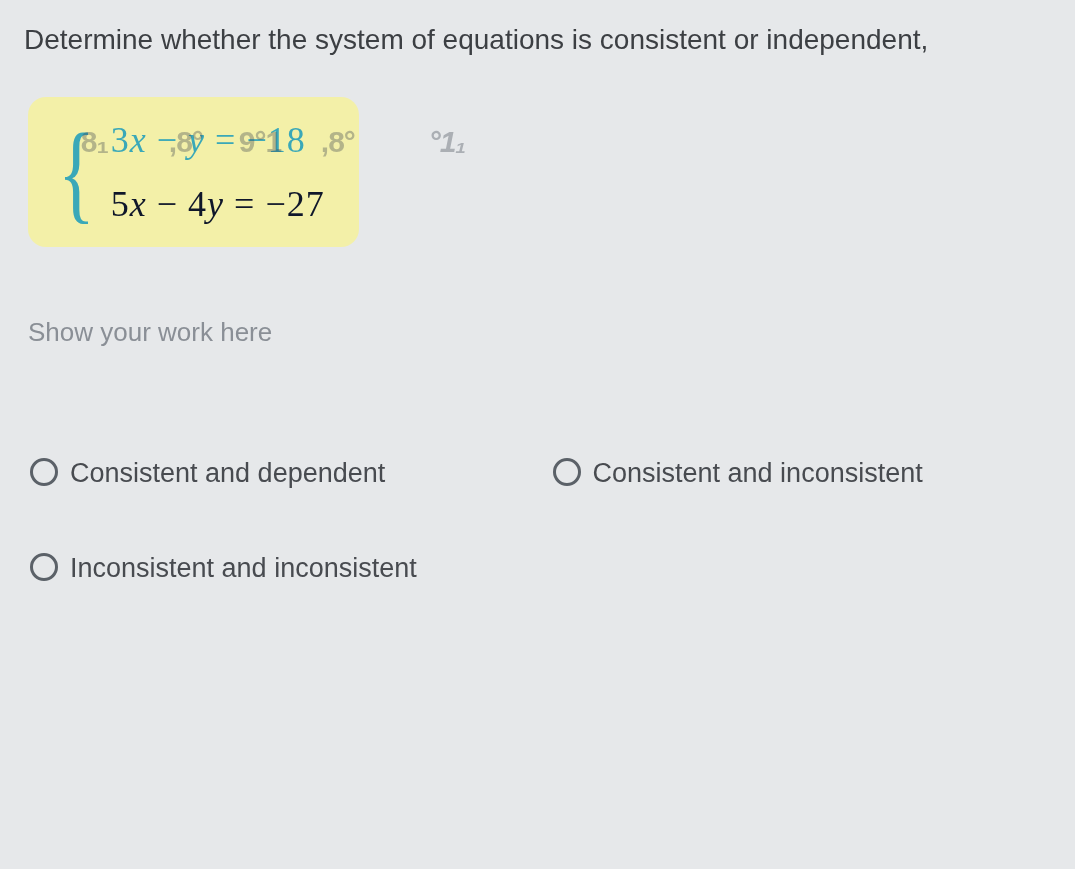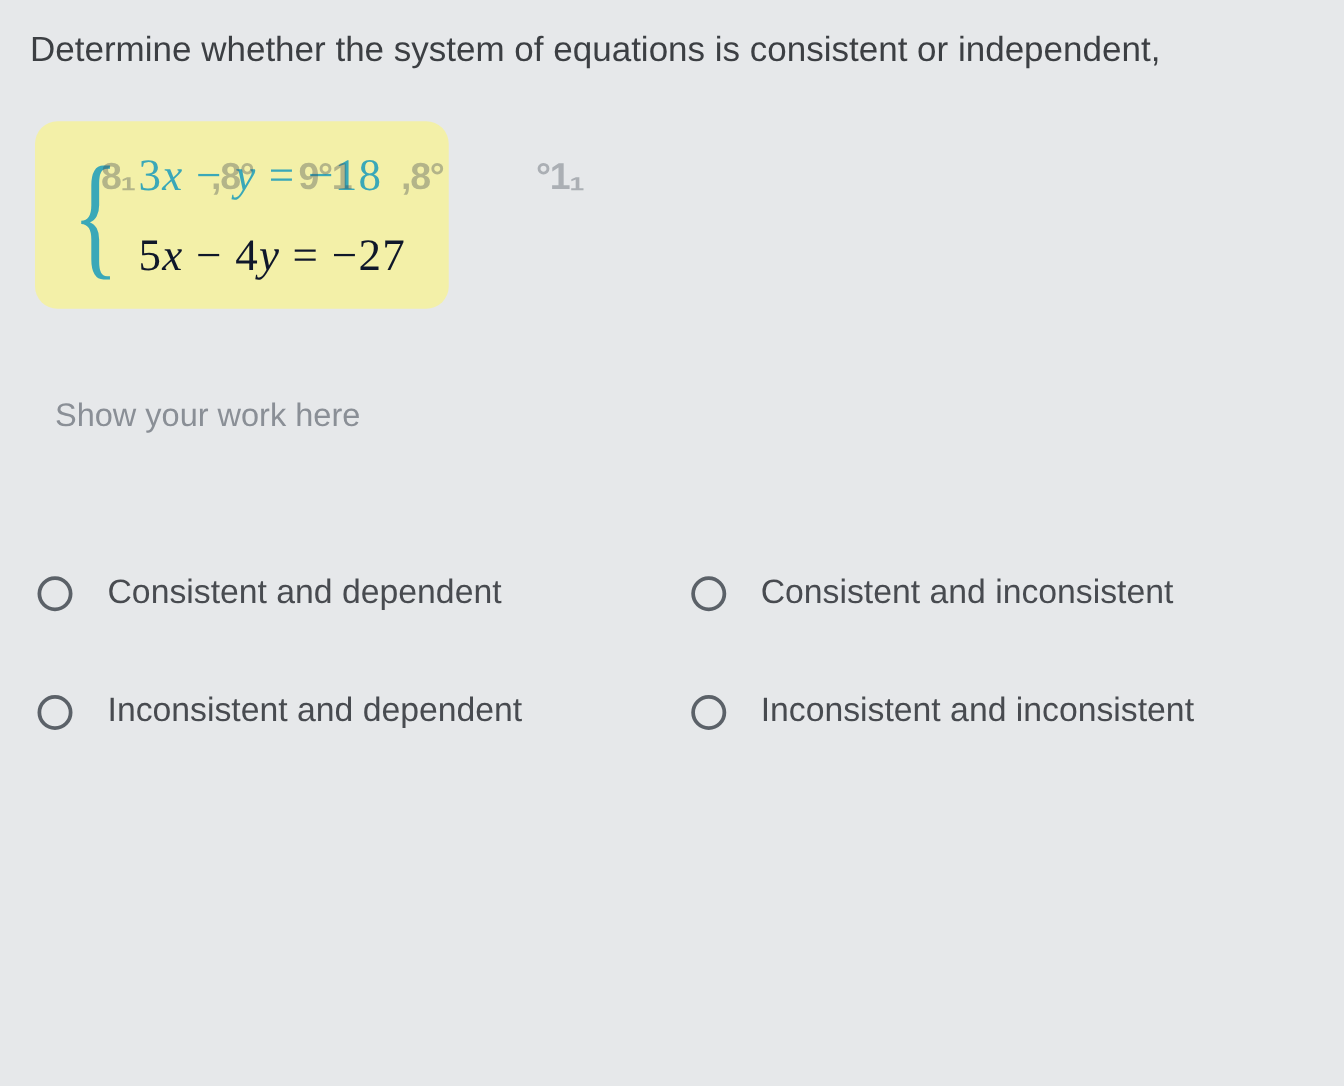--- a/index.html
+++ b/index.html
@@ -60,44 +60,44 @@
       font-size: 30px;
       font-family: Arial, sans-serif;
       font-weight: 600;
       letter-spacing: -1px;
       pointer-events: none;
     }
     .ghost.g1 { left: -30px; top: 6px; }
     .ghost.g2 { left: 58px; top: 6px; }
     .ghost.g3 { left: 128px; top: 6px; }
     .ghost.g4 { left: 210px; top: 6px; }
-    .ghost.g5 { left: 318px; top: 6px; }
+    .ghost.g5 { left: 318px; top: 6px; font-style: italic; }
     .eq-row2 {
       color: #0f172a;
     }
     .eq-row2 .var { font-style: italic; }
     .show-work {
       font-size: 26px;
       color: #8a8f96;
       font-weight: 500;
       margin-bottom: 110px;
-      margin-left: 20px;
+      margin-left: 4px;
     }
     .options {
       display: grid;
       grid-template-columns: 1fr 1fr;
       row-gap: 64px;
       column-gap: 32px;
       padding-left: 6px;
       padding-right: 8px;
     }
     .option {
       display: flex;
-      align-items: flex-end;
-      gap: 28px;
+      align-items: flex-start;
+      gap: 12px;
       cursor: pointer;
     }
     .radio {
       width: 28px;
       height: 28px;
       border: 3px solid #5b6168;
       border-radius: 50%;
       flex-shrink: 0;
     }
     .option-label {
@@ -144,22 +144,18 @@
   <div class="option">
     <div class="radio"></div>
     <div class="option-label">Consistent and dependent</div>
   </div>
   <div class="option">
     <div class="radio"></div>
     <div class="option-label">Consistent and inconsistent</div>
   </div>
   <div class="option">
     <div class="radio"></div>
-    <div class="option-label">Inconsistent and dependent</div>
-  </div>
-  <div class="option">
-    <div class="radio"></div>
     <div class="option-label">Inconsistent and inconsistent</div>
   </div>
 </div>
 
 
 
 
 </body></html>

